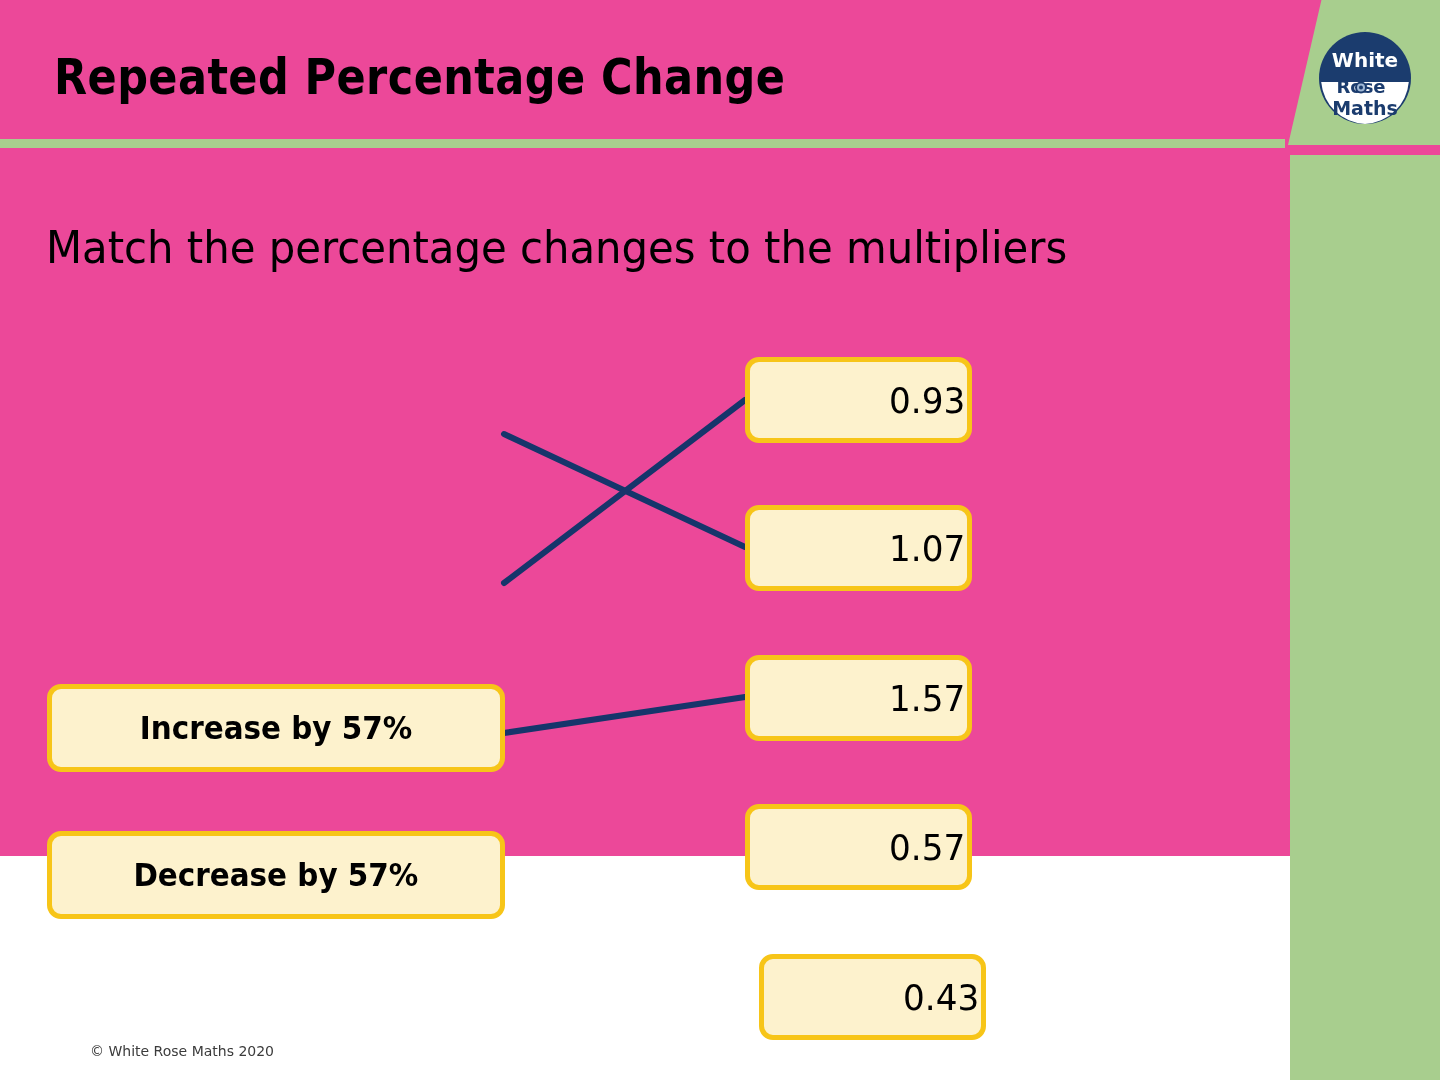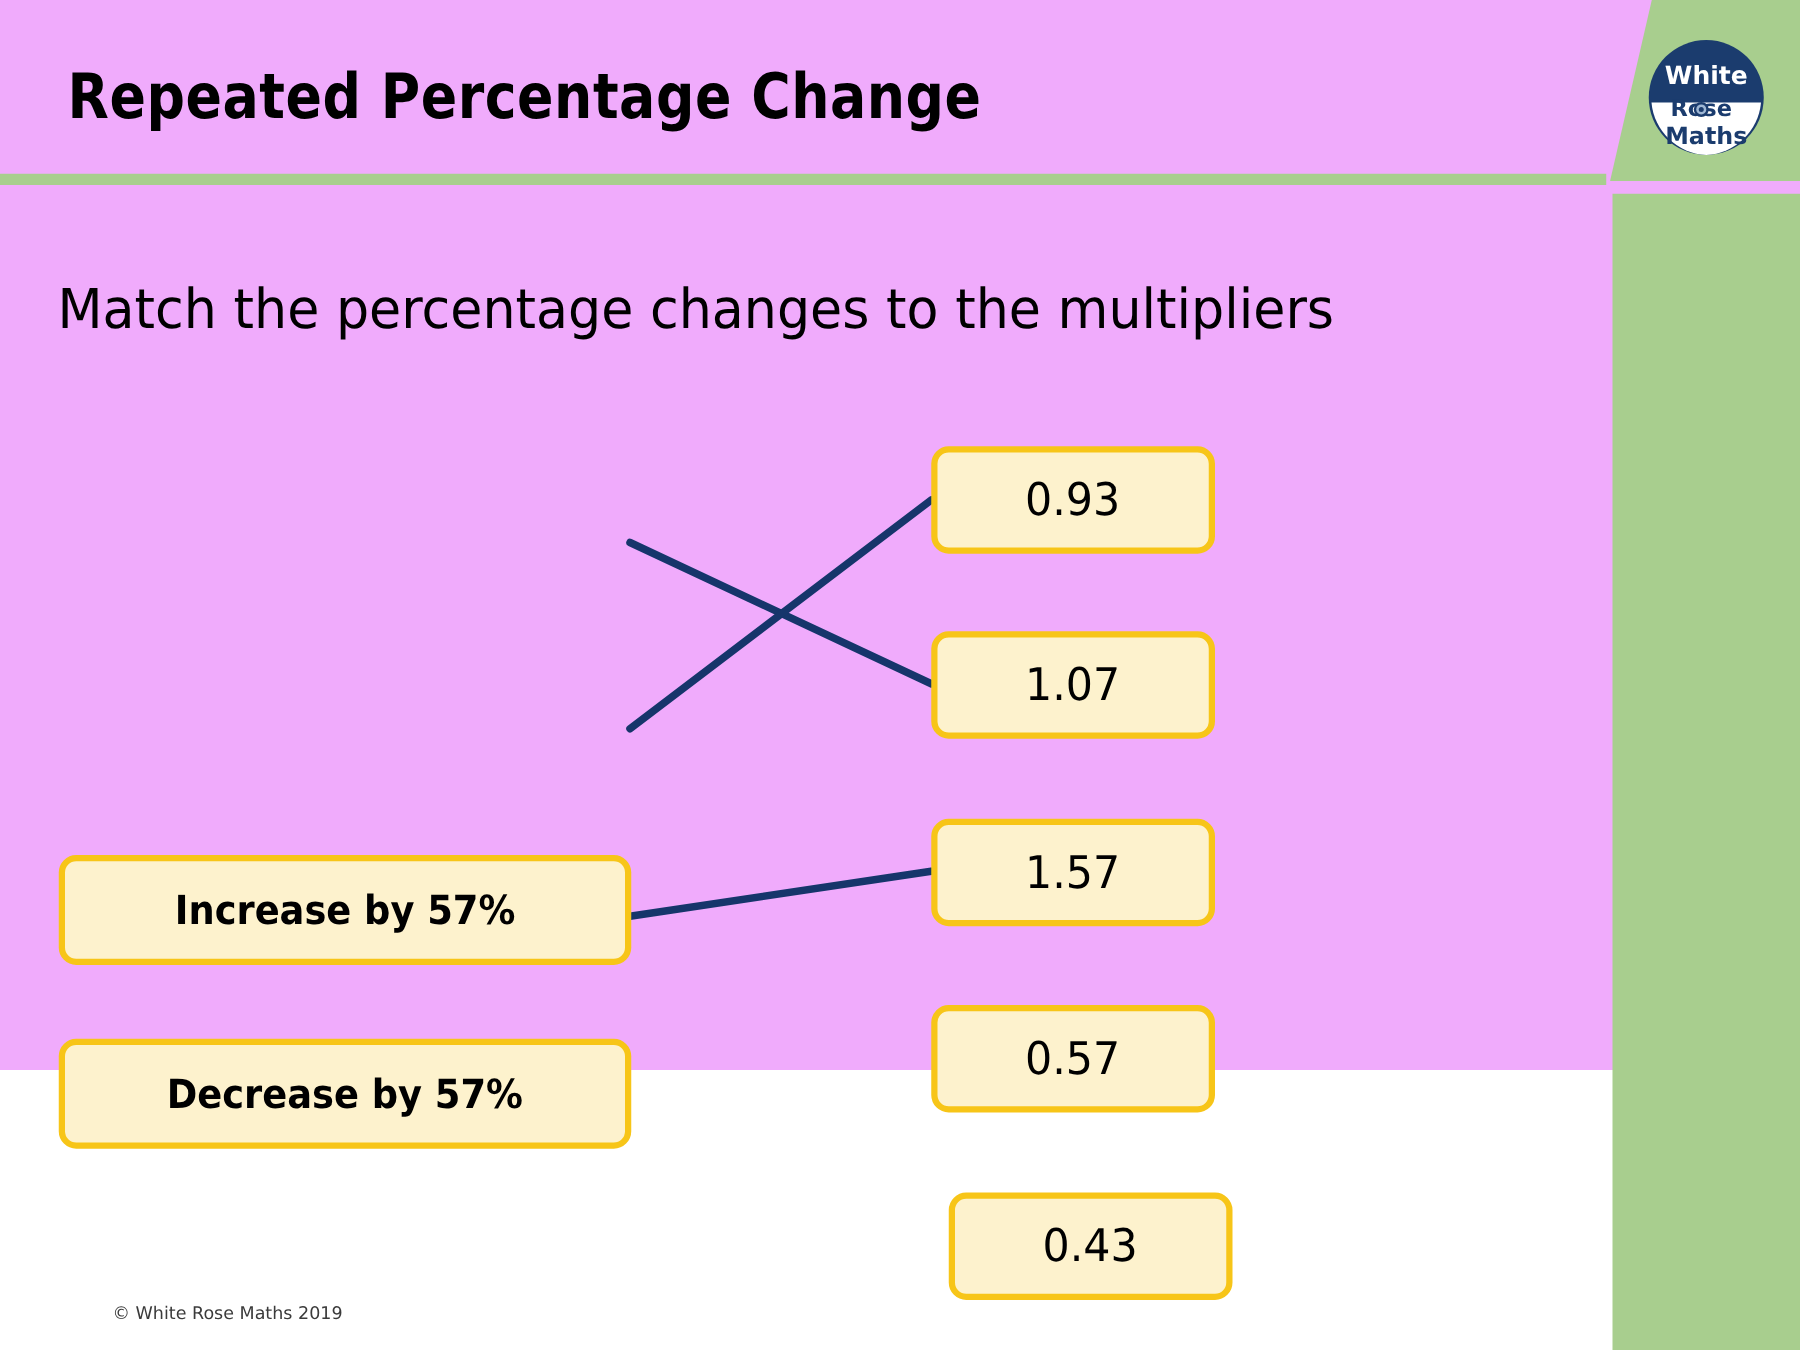--- a/index.html
+++ b/index.html
@@ -10,21 +10,21 @@
     height: 1080px;
     overflow: hidden;
     background: #ffffff;
     font-family: "DejaVu Sans", "Liberation Sans", sans-serif;
   }
 
   .slide {
     position: relative;
     width: 1440px;
     height: 856px;
-    background: #f0abfc;
+    background: #ec4899;
   }
 
   
   .green-panel {
     position: absolute;
     left: 1290px;
     top: 155px;
     width: 150px;
     height: 925px;
     background: #A8CE8E;
@@ -102,20 +102,21 @@
   }
 
   .card-left .card-text { transform: scaleX(0.92); transform-origin: center; white-space: nowrap; }
 
   .card-right {
     left: 745px;
     width: 227px;
     height: 86px;
     font-size: 36px;
     font-weight: 500;
+    justify-content: flex-end;
   }
 
   .card-right .card-text { transform: scaleX(0.95); transform-origin: center; white-space: nowrap; }
 
   
   .lc0 { top: 393px; }
   .lc1 { top: 538px; }
   .lc2 { top: 684px; }
   .lc3 { top: 831px; }
 
@@ -207,15 +208,15 @@
   <div class="card card-right rc2">
     <span class="card-text">1.57</span>
   </div>
   <div class="card card-right rc3">
     <span class="card-text">0.57</span>
   </div>
   <div class="card card-right rc4">
     <span class="card-text">0.43</span>
   </div>
 
-  <div class="copyright">© White Rose Maths 2019</div>
+  <div class="copyright">© White Rose Maths 2020</div>
 
 </div>
 
 </body></html>

